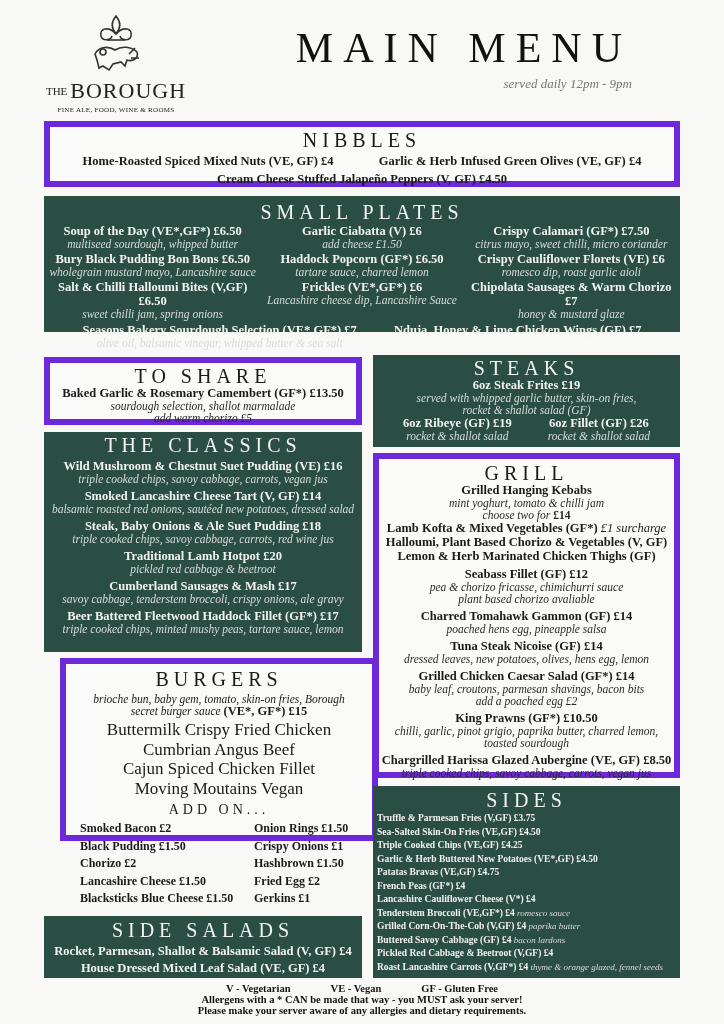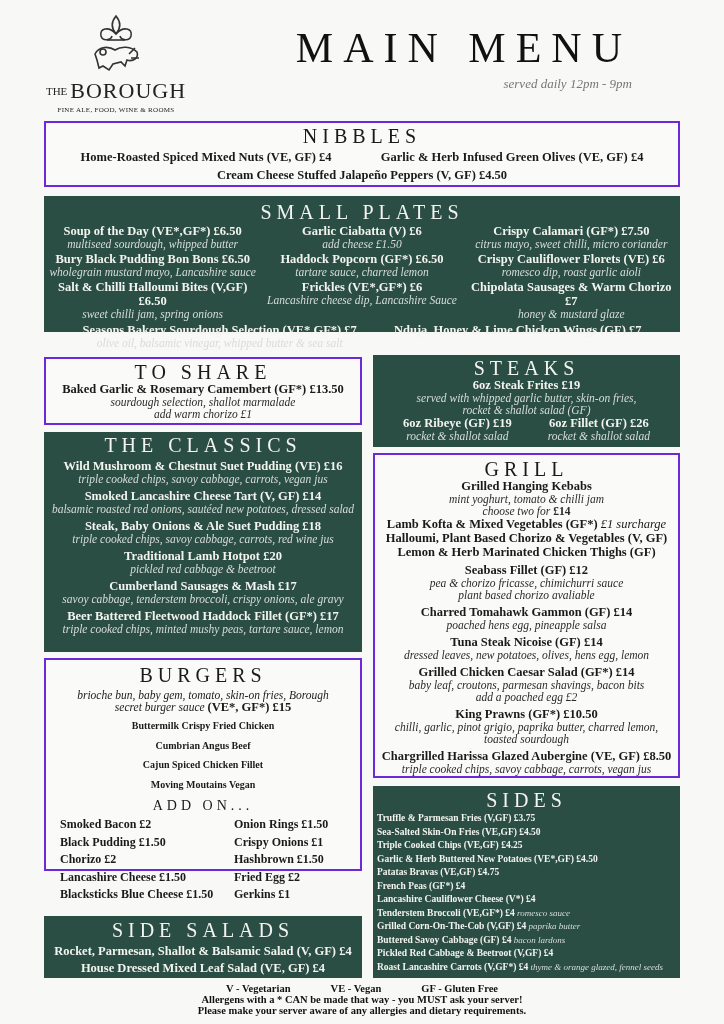--- a/index.html
+++ b/index.html
@@ -5,21 +5,21 @@
   * { box-sizing: border-box; margin: 0; padding: 0; }
   html, body { width: 724px; height: 1024px; }
   body {
     background: #f8f8f6;
     font-family: "Liberation Serif", "DejaVu Serif", serif;
     color: #1a1a1a;
     position: relative;
     overflow: hidden;
   }
   .green { background: #2a4e44; color: #f3f3ef; }
-  .white-box { background: #fafaf8; border: 2px solid #6d28d9; color: #1a1a1a; }
+  .white-box { background: #fafaf8; border: 6px solid #6d28d9; color: #1a1a1a; }
   .box { position: absolute; text-align: center; }
   .sec-title {
     font-family: "Liberation Serif", serif;
     letter-spacing: 5px;
     font-weight: normal;
     line-height: 1;
   }
   .item { font-weight: bold; font-size: 12.5px; line-height: 14px; }
   .desc { font-style: italic; font-size: 11.5px; line-height: 12px; }
   .green .desc { color: #d8ddd9; }
@@ -61,25 +61,25 @@
   #steaks { left: 373px; top: 355px; width: 307px; height: 92px; }
   #steaks .sec-title { font-size: 20px; margin-top: 3px; }
   #steaks .pair { display: flex; justify-content: space-around; padding: 0 12px; }
 
   
   #grill { left: 373px; top: 453px; width: 307px; height: 325px; }
   #grill .sec-title { font-size: 20px; margin-top: 4px; }
   #grill .dish { margin-top: 4px; }
 
   
-  #burgers { left: 44px; top: 658px; width: 318px; height: 213px; }
+  #burgers { left: 60px; top: 658px; width: 318px; height: 183px; }
   #burgers .sec-title { font-size: 20px; margin-top: 5px; }
   #burgers .bdesc { font-style: italic; font-size: 11.5px; line-height: 12px; padding: 0 24px; margin-top: 4px; }
   #burgers .bdesc b { font-style: normal; font-size: 12.5px; }
-  #burgers .bitem { font-weight: bold; font-size: 10px; line-height: 19.5px; }
+  #burgers .bitem { font-weight: normal; font-size: 17px; line-height: 19.5px; }
   #burgers .addon-title { font-size: 14px; letter-spacing: 4px; margin-top: 4px; }
   #burgers .addons { display: grid; grid-template-columns: 174px 130px; text-align: left; padding-left: 14px; margin-top: 2px; }
   #burgers .addons span { font-weight: bold; font-size: 12px; line-height: 17.5px; }
 
   
   #salads { left: 44px; top: 916px; width: 318px; height: 62px; }
   #salads .sec-title { font-size: 20px; margin-top: 4px; }
   #salads .item { margin-top: 4px; font-size: 12.5px; }
 
   
@@ -173,21 +173,21 @@
     <div>
         <div class="item">Nduja, Honey &amp; Lime Chicken Wings (GF) £7</div>
       </div>
   </div>
 </div>
 
 <div id="share" class="box white-box">
   <div class="sec-title">TO SHARE</div>
   <div class="item">Baked Garlic &amp; Rosemary Camembert (GF*) £13.50</div>
   <div class="desc">sourdough selection, shallot marmalade</div>
-  <div class="desc">add warm chorizo £1</div>
+  <div class="desc">add warm chorizo £5</div>
 </div>
 
 <div id="classics" class="box green">
   <div class="sec-title">THE CLASSICS</div>
   <div class="dish">
       <div class="item">Wild Mushroom &amp; Chestnut Suet Pudding (VE) £16</div>
       <div class="desc">triple cooked chips, savoy cabbage, carrots, vegan jus</div>
     </div>
   <div class="dish">
       <div class="item">Smoked Lancashire Cheese Tart (V, GF) £14</div>

